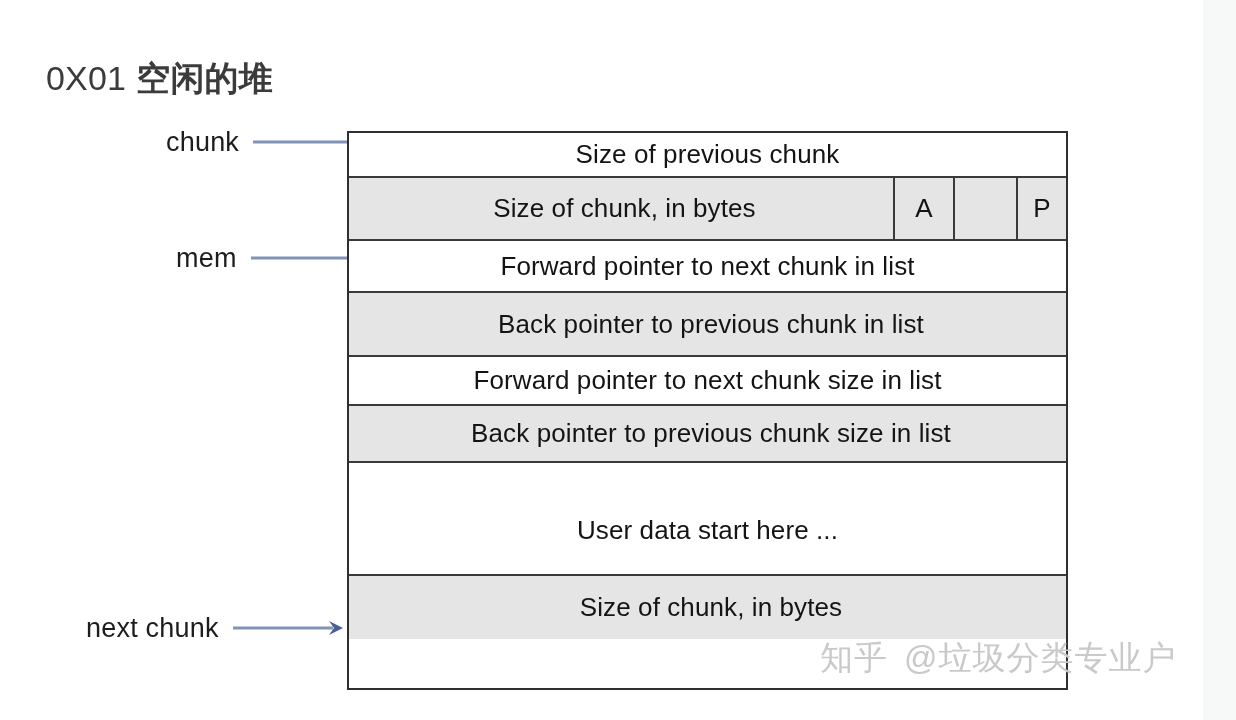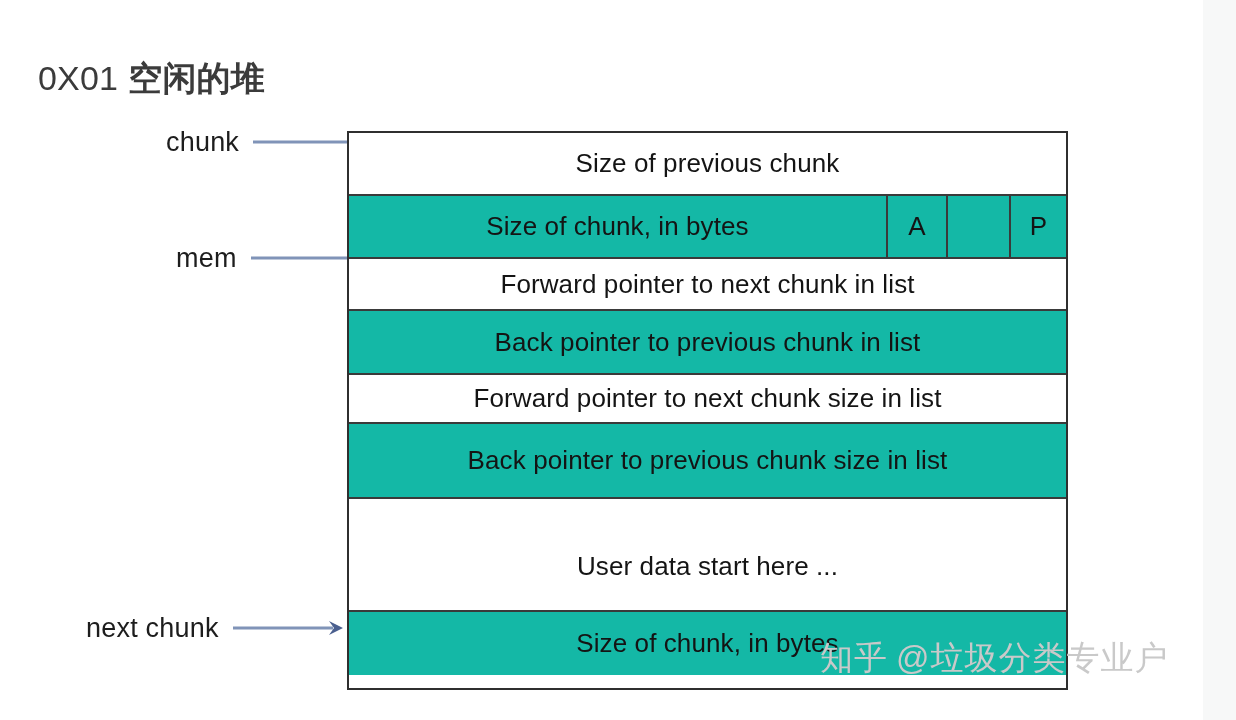--- a/index.html
+++ b/index.html
@@ -22,21 +22,21 @@
     left: 1203px;
     top: 0;
     width: 33px;
     height: 720px;
     background: #f7f8f8;
   }
 
   
   .page-title {
     position: absolute;
-    left: 38px;
+    left: 46px;
     top: 33px;
     font-size: 34px;
     line-height: 44px;
     color: #3b3b3b;
     white-space: nowrap;
     letter-spacing: 0.2px;
   }
   .page-title .t-hex {
     font-weight: 400;
   }
@@ -62,36 +62,37 @@
     border-bottom: 2px solid #3a3a3a;
     display: flex;
     align-items: center;
     justify-content: center;
     background: #ffffff;
   }
   .row:last-child {
     border-bottom: none;
   }
   .row.shaded {
-    background: #14b8a6;
+    background: #e5e5e5;
+    padding-left: 7px;
   }
   .row-label {
     font-size: 26px;
     color: #141414;
     white-space: nowrap;
     letter-spacing: 0.1px;
   }
 
   
-  .r-prevsize  { height: 63px; }
+  .r-prevsize  { height: 45px; }
   .r-size      { height: 63px; }
   .r-fd        { height: 52px; }
   .r-bk        { height: 64px; }
   .r-fdnext    { height: 49px; }
-  .r-bknext    { height: 75px; }
+  .r-bknext    { height: 57px; }
   .r-userdata  { height: 113px; align-items: center; padding-top: 24px; }
   .r-footer    { height: 63px; border-bottom: none; }
 
   
   .r-size {
     justify-content: flex-start;
     padding: 0;
   }
   .size-main {
     flex: 0 0 539px;
@@ -142,21 +143,21 @@
   .watermark {
     position: absolute;
     left: 820px;
     top: 636px;
     font-size: 33px;
     color: #c9c9c9;
     white-space: nowrap;
     letter-spacing: 1px;
     pointer-events: none;
   }
-  .watermark .wm-logo { margin-right: 8px; }
+  .watermark .wm-logo { margin-right: 16px; }
 </style>
 </head>
 <body>
 
 <div class="right-strip"></div>
 
 <h1 class="page-title">
   <span class="t-hex">0X01</span><span class="t-cjk">空闲的堆</span>
 </h1>
 

